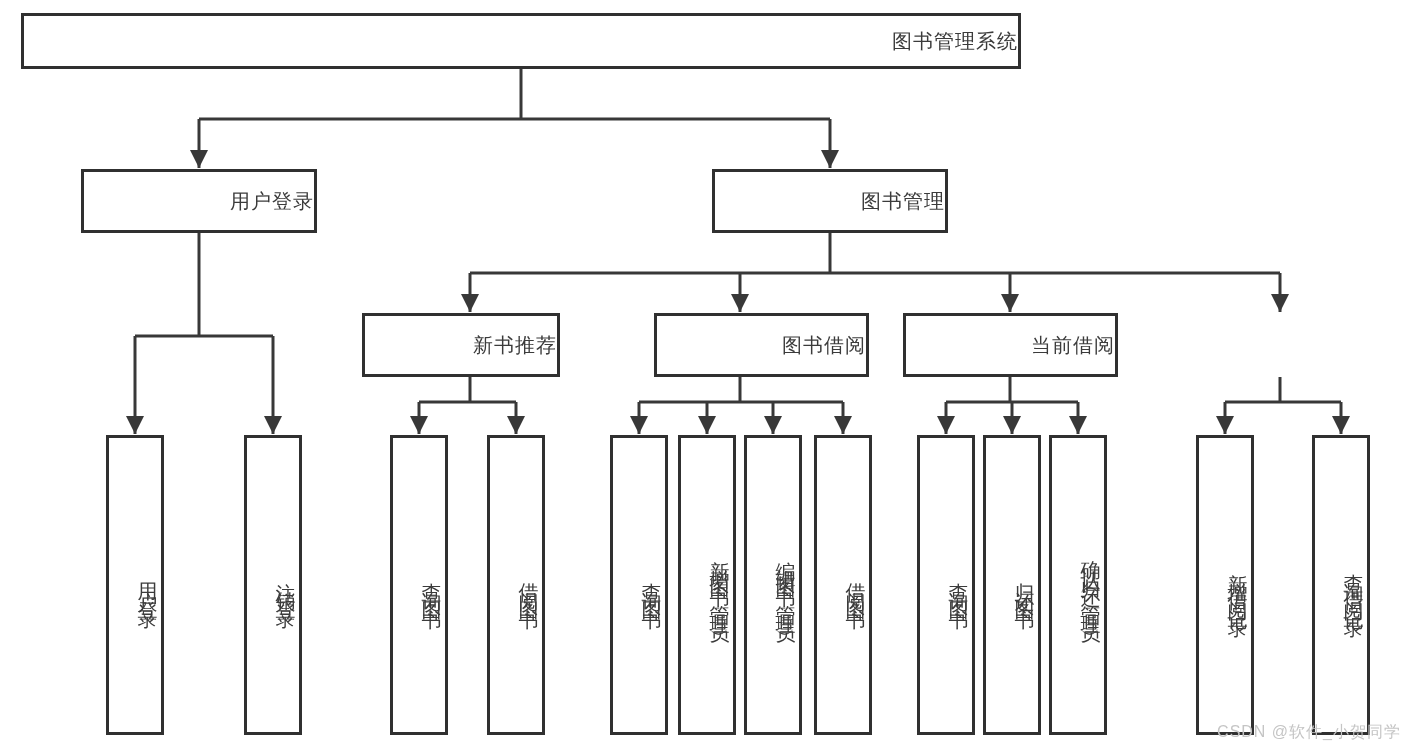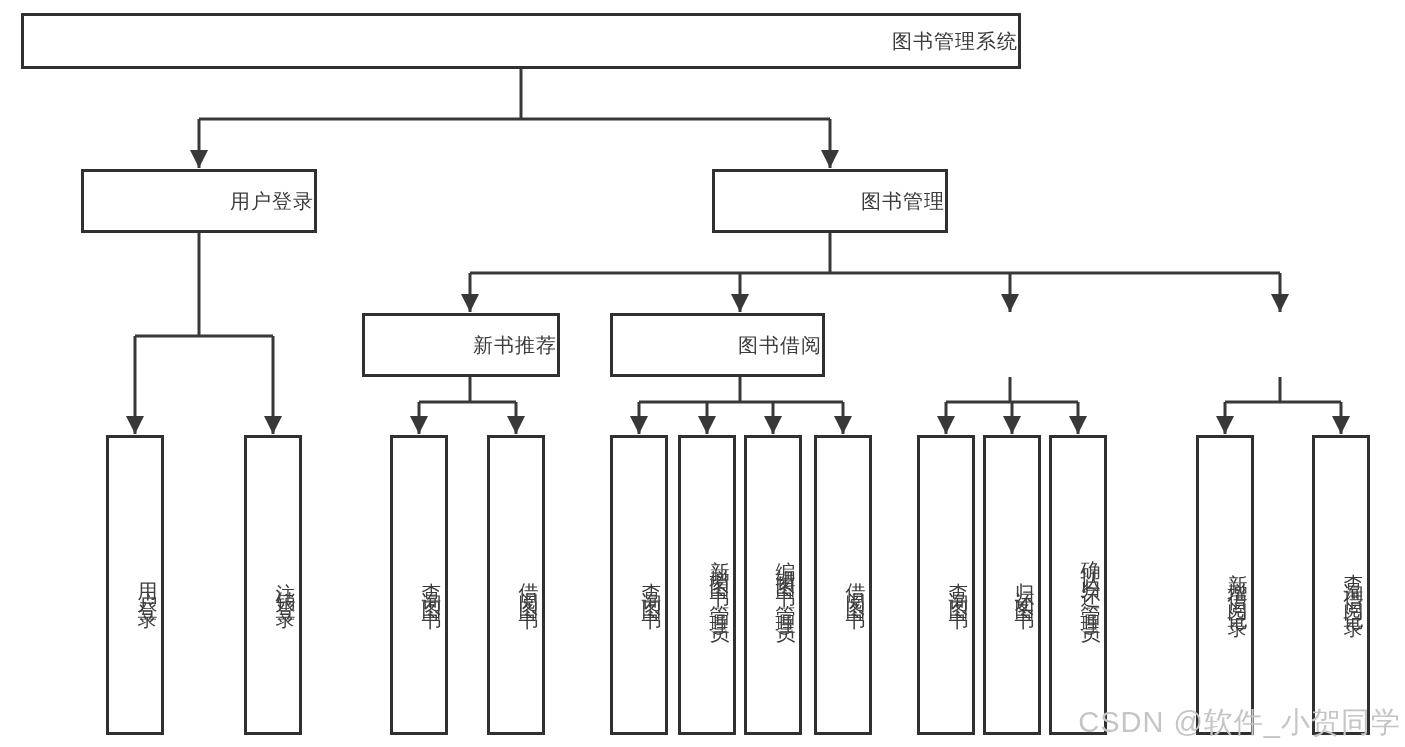--- a/index.html
+++ b/index.html
@@ -33,21 +33,21 @@
   .leaf .vtext{
     writing-mode:vertical-rl;
     text-orientation:mixed;
     letter-spacing:9px;
     line-height:1.3;
     white-space:nowrap;
   }
   .watermark{
     position:absolute;
     right:4px;bottom:4px;
-    font-size:29px;
+    font-size:16px;
     color:var(--watermark);
     letter-spacing:1px;
     z-index:5;
     pointer-events:none;
   }
 </style>
 </head>
 <body>
 
 <div class="canvas">
@@ -109,22 +109,25 @@
   <div class="box" style="left:81px;top:169px;width:236px;height:64px">
     <span>用户登录</span>
   </div>
   <div class="box" style="left:712px;top:169px;width:236px;height:64px">
     <span>图书管理</span>
   </div>
 
   <div class="box" style="left:362px;top:313px;width:198px;height:64px">
     <span>新书推荐</span>
   </div>
-  <div class="box" style="left:610px;top:313px;width:215px;height:64px">
+  <div class="box" style="left:654px;top:313px;width:215px;height:64px">
     <span>图书借阅</span>
+  </div>
+  <div class="box" style="left:903px;top:313px;width:215px;height:64px">
+    <span>当前借阅</span>
   </div>
 
   <div class="box leaf" style="left:106px;top:435px;width:58px;height:300px">
     <span class="vtext">用户登录</span>
   </div>
   <div class="box leaf" style="left:244px;top:435px;width:58px;height:300px">
     <span class="vtext">注销登录</span>
   </div>
 
   <div class="box leaf" style="left:390px;top:435px;width:58px;height:300px">

